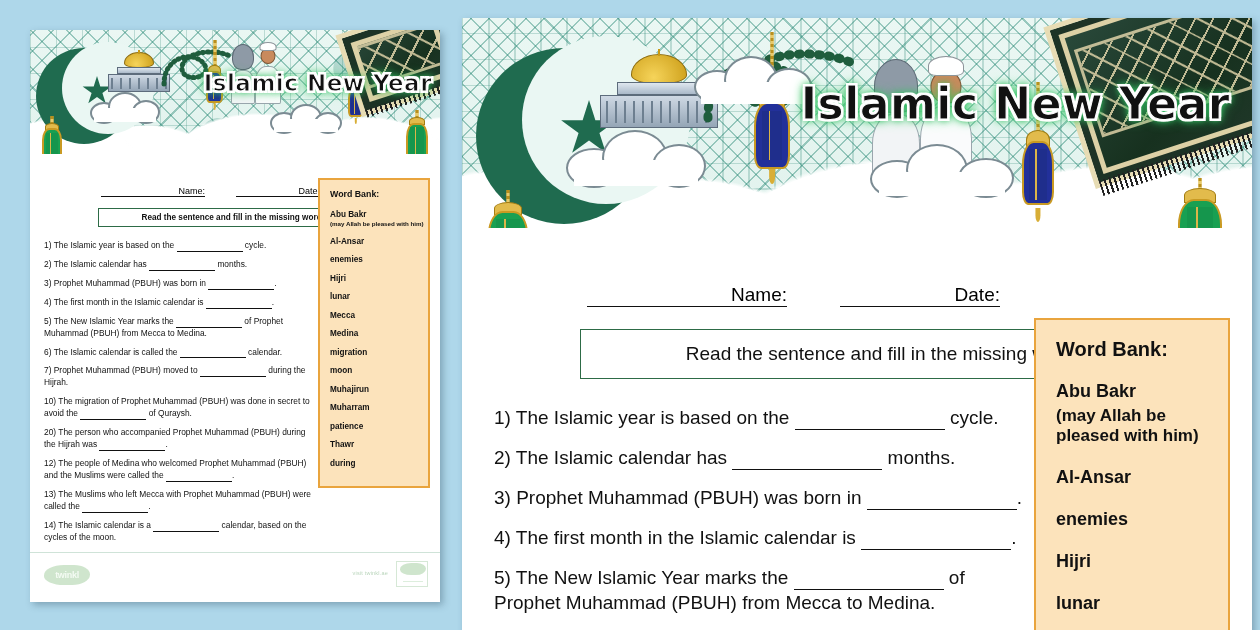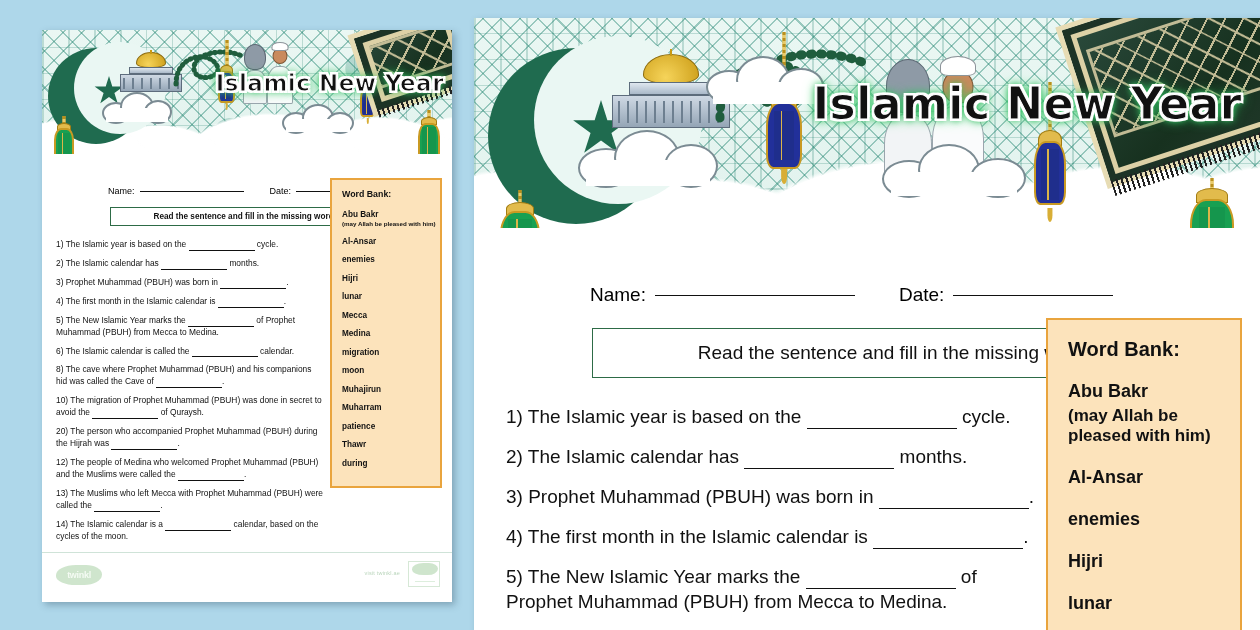--- a/index.html
+++ b/index.html
@@ -10,21 +10,20 @@
     font-family: "Liberation Sans", sans-serif;
   }
   #stage { position: relative; width: 1260px; height: 630px; }
 
   
   .sheet {
     position: absolute;
     background: #ffffff;
     overflow: hidden;
     box-shadow: 3px 3px 7px rgba(40,70,90,.35);
-    margin-left: 12px;
   }
   .sheet-left  { left: 30px;  top: 30px;  width: 410px; height: 572px; }
   .sheet-right { left: 462px; top: 18px;  width: 790px; height: 616px; }
 
   
   .header { position: relative; width: 100%; overflow: hidden; }
   .sheet-left  .header { height: 148px; }
   .sheet-right .header { height: 250px; }
 
   
@@ -202,21 +201,21 @@
   .sheet-left  .title { right: 8px;  top: 40px; font-size: 23px; }
 
   
   .body-area { position: relative; }
   .sheet-right .body-area { padding: 0 18px; }
   .sheet-left  .body-area { padding: 0 10px; }
 
   .namerow { display: flex; align-items: flex-end; }
   .sheet-right .namerow { margin: 16px 0 0 98px; gap: 44px; }
   .sheet-left  .namerow { margin: 8px 0 0 56px; gap: 26px; }
-  .namerow .fieldlab { display: flex; align-items: center; }
+  .namerow .fieldlab { display: flex; align-items: flex-end; flex-direction: column; }
   .sheet-right .fieldlab { font-size: 19px; }
   .sheet-left  .fieldlab { font-size: 9px; }
   .rule { border-bottom: 1.4px solid #111; display: inline-block; }
   .sheet-right .namerow .rule.n { width: 200px; margin-left: 9px; }
   .sheet-right .namerow .rule.d { width: 160px; margin-left: 9px; }
   .sheet-left  .namerow .rule.n { width: 104px; margin-left: 5px; }
   .sheet-left  .namerow .rule.d { width: 84px;  margin-left: 5px; }
 
   .instruction {
     border: 1.6px solid #2d6b46;
@@ -390,21 +389,21 @@
 
       <div class="instruction">Read the sentence and fill in the missing words.</div>
 
       <ul class="qlist">
           <li><span>1) </span><span>The Islamic year is based on the </span><span class="blank"></span><span> cycle.</span></li>
           <li><span>2) </span><span>The Islamic calendar has </span><span class="blank"></span><span> months.</span></li>
           <li><span>3) </span><span>Prophet Muhammad (PBUH) was born in </span><span class="blank"></span><span>.</span></li>
           <li><span>4) </span><span>The first month in the Islamic calendar is </span><span class="blank"></span><span>.</span></li>
           <li><span>5) </span><span>The New Islamic Year marks the </span><span class="blank"></span><span> of Prophet Muhammad (PBUH) from Mecca to Medina.</span></li>
           <li><span>6) </span><span>The Islamic calendar is called the </span><span class="blank"></span><span> calendar.</span></li>
-          <li><span>8) </span><span>The cave where Prophet Muhammad (PBUH) and his companions hid was called the Cave of </span><span class="blank"></span><span>.</span></li>
+          <li><span>7) </span><span>Prophet Muhammad (PBUH) moved to </span><span class="blank"></span><span> during the Hijrah.</span></li>
           <li><span>10) </span><span>The migration of Prophet Muhammad (PBUH) was done in secret to avoid the </span><span class="blank"></span><span> of Quraysh.</span></li>
           <li><span>20) </span><span>The person who accompanied Prophet Muhammad (PBUH) during the Hijrah was </span><span class="blank"></span><span>.</span></li>
           <li><span>12) </span><span>The people of Medina who welcomed Prophet Muhammad (PBUH) and the Muslims were called the </span><span class="blank"></span><span>.</span></li>
           <li><span>13) </span><span>The Muslims who left Mecca with Prophet Muhammad (PBUH) were called the </span><span class="blank"></span><span>.</span></li>
           <li><span>14) </span><span>The Islamic calendar is a </span><span class="blank"></span><span> calendar, based on the cycles of the moon.</span></li>
         </ul>
     </div>
 
     <div class="wordbank">
       <div class="wb-title">Word Bank:</div>

